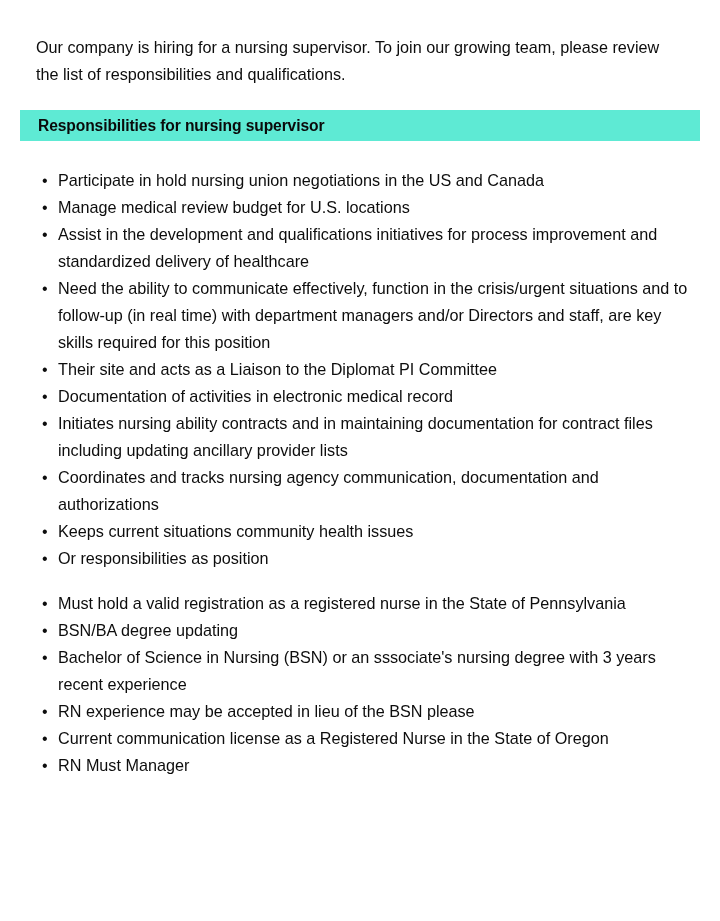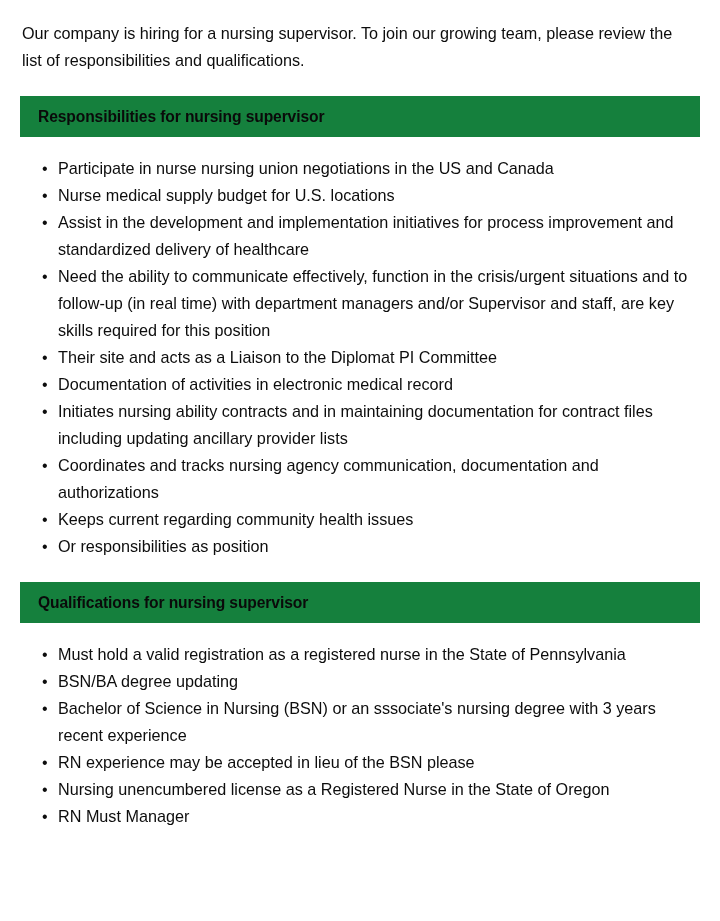--- a/index.html
+++ b/index.html
@@ -31,37 +31,37 @@
     text-align: center;
     font-size: 30px;
     line-height: 38px;
     font-weight: bold;
     letter-spacing: -0.2px;
     color: #0a0a0a;
   }
 
   
   .intro {
-    margin: 0;
+    margin: 14px;
     padding: 20px 28px 0 22px;
     font-size: 16.2px;
     line-height: 27px;
     color: #0d0d0d;
     max-width: 672px;
   }
 
   
   .section {
     margin: 0;
     padding: 0;
   }
   .section-band {
-    margin: 22px 20px 0 20px;
-    height: 41px;
-    background: #15803d;
+    margin: 22px 20px 8px 20px;
+    height: 31px;
+    background: #5eead4;
     display: flex;
     align-items: center;
     box-sizing: border-box;
   }
   .section-band-title {
     padding-left: 18px;
     font-size: 15.6px;
     font-weight: bold;
     line-height: 20px;
     color: #0a0a0a;
@@ -109,85 +109,82 @@
 
   <p class="intro">Our company is hiring for a nursing supervisor. To join our growing team, please review the list of responsibilities and qualifications.</p>
 
   <div class="section">
     <div class="section-band">
       <div class="section-band-title">Responsibilities for nursing supervisor</div>
     </div>
     <ul class="bullets">
         <li>
           <span class="bullet-dot">•</span>
-          <span class="bullet-text">Participate in nurse nursing union negotiations in the US and Canada</span>
+          <span class="bullet-text">Participate in hold nursing union negotiations in the US and Canada</span>
         </li>
         <li>
           <span class="bullet-dot">•</span>
-          <span class="bullet-text">Nurse medical supply budget for U.S. locations</span>
+          <span class="bullet-text">Manage medical review budget for U.S. locations</span>
         </li>
         <li>
           <span class="bullet-dot">•</span>
-          <span class="bullet-text">Assist in the development and implementation initiatives for process improvement and standardized delivery of healthcare</span>
+          <span class="bullet-text">Assist in the development and qualifications initiatives for process improvement and standardized delivery of healthcare</span>
         </li>
         <li>
           <span class="bullet-dot">•</span>
-          <span class="bullet-text">Need the ability to communicate effectively, function in the crisis/urgent situations and to follow-up (in real time) with department managers and/or Supervisor and staff, are key skills required for this position</span>
+          <span class="bullet-text">Need the ability to communicate effectively, function in the crisis/urgent situations and to follow-up (in real time) with department managers and/or Directors and staff, are key skills required for this position</span>
         </li>
         <li>
           <span class="bullet-dot">•</span>
           <span class="bullet-text">Their site and acts as a Liaison to the Diplomat PI Committee</span>
         </li>
         <li>
           <span class="bullet-dot">•</span>
           <span class="bullet-text">Documentation of activities in electronic medical record</span>
         </li>
         <li>
           <span class="bullet-dot">•</span>
           <span class="bullet-text">Initiates nursing ability contracts and in maintaining documentation for contract files including updating ancillary provider lists</span>
         </li>
         <li>
           <span class="bullet-dot">•</span>
           <span class="bullet-text">Coordinates and tracks nursing agency communication, documentation and authorizations</span>
         </li>
         <li>
           <span class="bullet-dot">•</span>
-          <span class="bullet-text">Keeps current regarding community health issues</span>
+          <span class="bullet-text">Keeps current situations community health issues</span>
         </li>
         <li>
           <span class="bullet-dot">•</span>
           <span class="bullet-text">Or responsibilities as position</span>
         </li>
       </ul>
   </div>
 
   <div class="section">
-    <div class="section-band">
-      <div class="section-band-title">Qualifications for nursing supervisor</div>
-    </div>
     <ul class="bullets qual-list">
         <li>
           <span class="bullet-dot">•</span>
           <span class="bullet-text">Must hold a valid registration as a registered nurse in the State of Pennsylvania</span>
         </li>
         <li>
           <span class="bullet-dot">•</span>
           <span class="bullet-text">BSN/BA degree updating</span>
         </li>
         <li>
           <span class="bullet-dot">•</span>
           <span class="bullet-text">Bachelor of Science in Nursing (BSN) or an sssociate's nursing degree with 3 years recent experience</span>
         </li>
         <li>
           <span class="bullet-dot">•</span>
           <span class="bullet-text">RN experience may be accepted in lieu of the BSN please</span>
         </li>
         <li>
           <span class="bullet-dot">•</span>
-          <span class="bullet-text">Nursing unencumbered license as a Registered Nurse in the State of Oregon</span>
+          <span class="bullet-text">Current communication license as a Registered Nurse in the State of Oregon</span>
         </li>
         <li>
           <span class="bullet-dot">•</span>
           <span class="bullet-text">RN Must Manager</span>
         </li>
       </ul>
   </div>
 
 </div>
 

